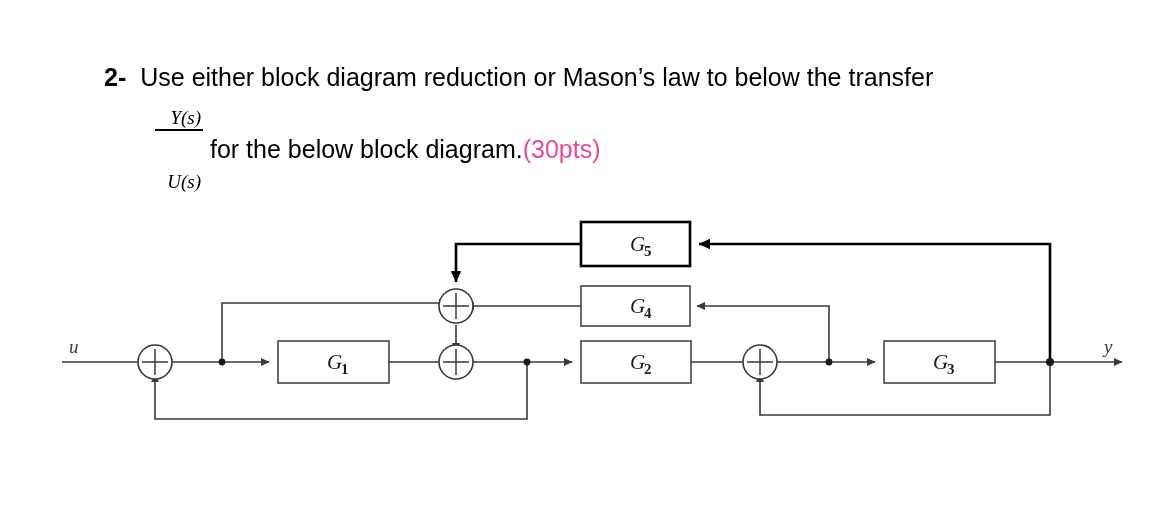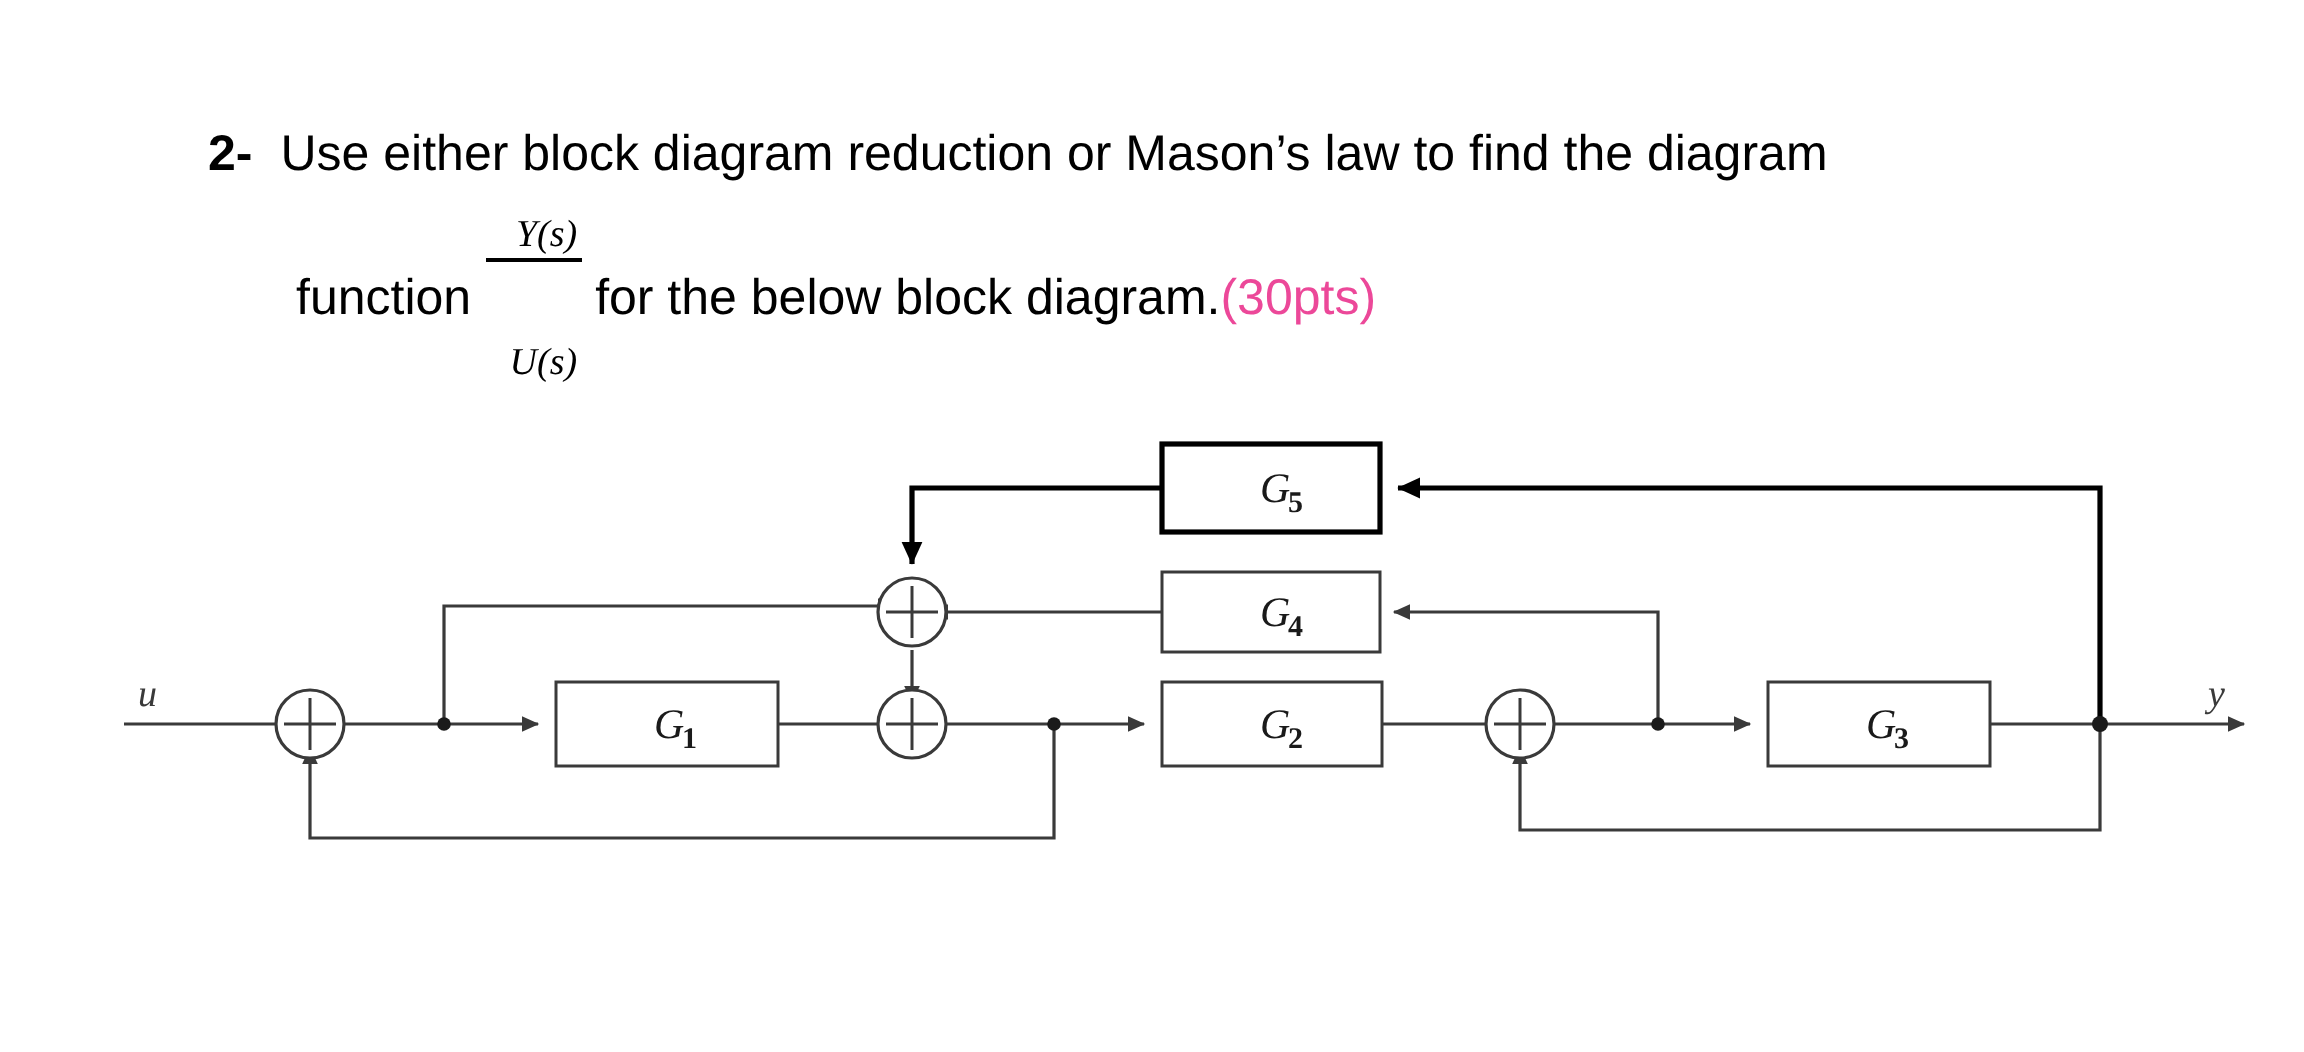--- a/index.html
+++ b/index.html
@@ -95,25 +95,24 @@
 </style>
 </head>
 <body>
 
 <div id="page">
 
   <div id="question">
 
     <div class="q-line q-line-1">
       <span class="q-num">2-</span>
-      <span>Use either block diagram reduction or Mason’s law to find the diagram</span>
+      <span>Use either block diagram reduction or Mason’s law to below the transfer</span>
     </div>
 
     <div class="q-line q-line-2">
-      <span>function</span>
       <span class="frac">
         <span class="num">Y(s)</span>
         <span class="bar"></span>
         <span class="den">U(s)</span>
       </span>
       <span>for the below block diagram.</span>
       <span class="pts">(30pts)</span>
     </div>
 
   </div>

